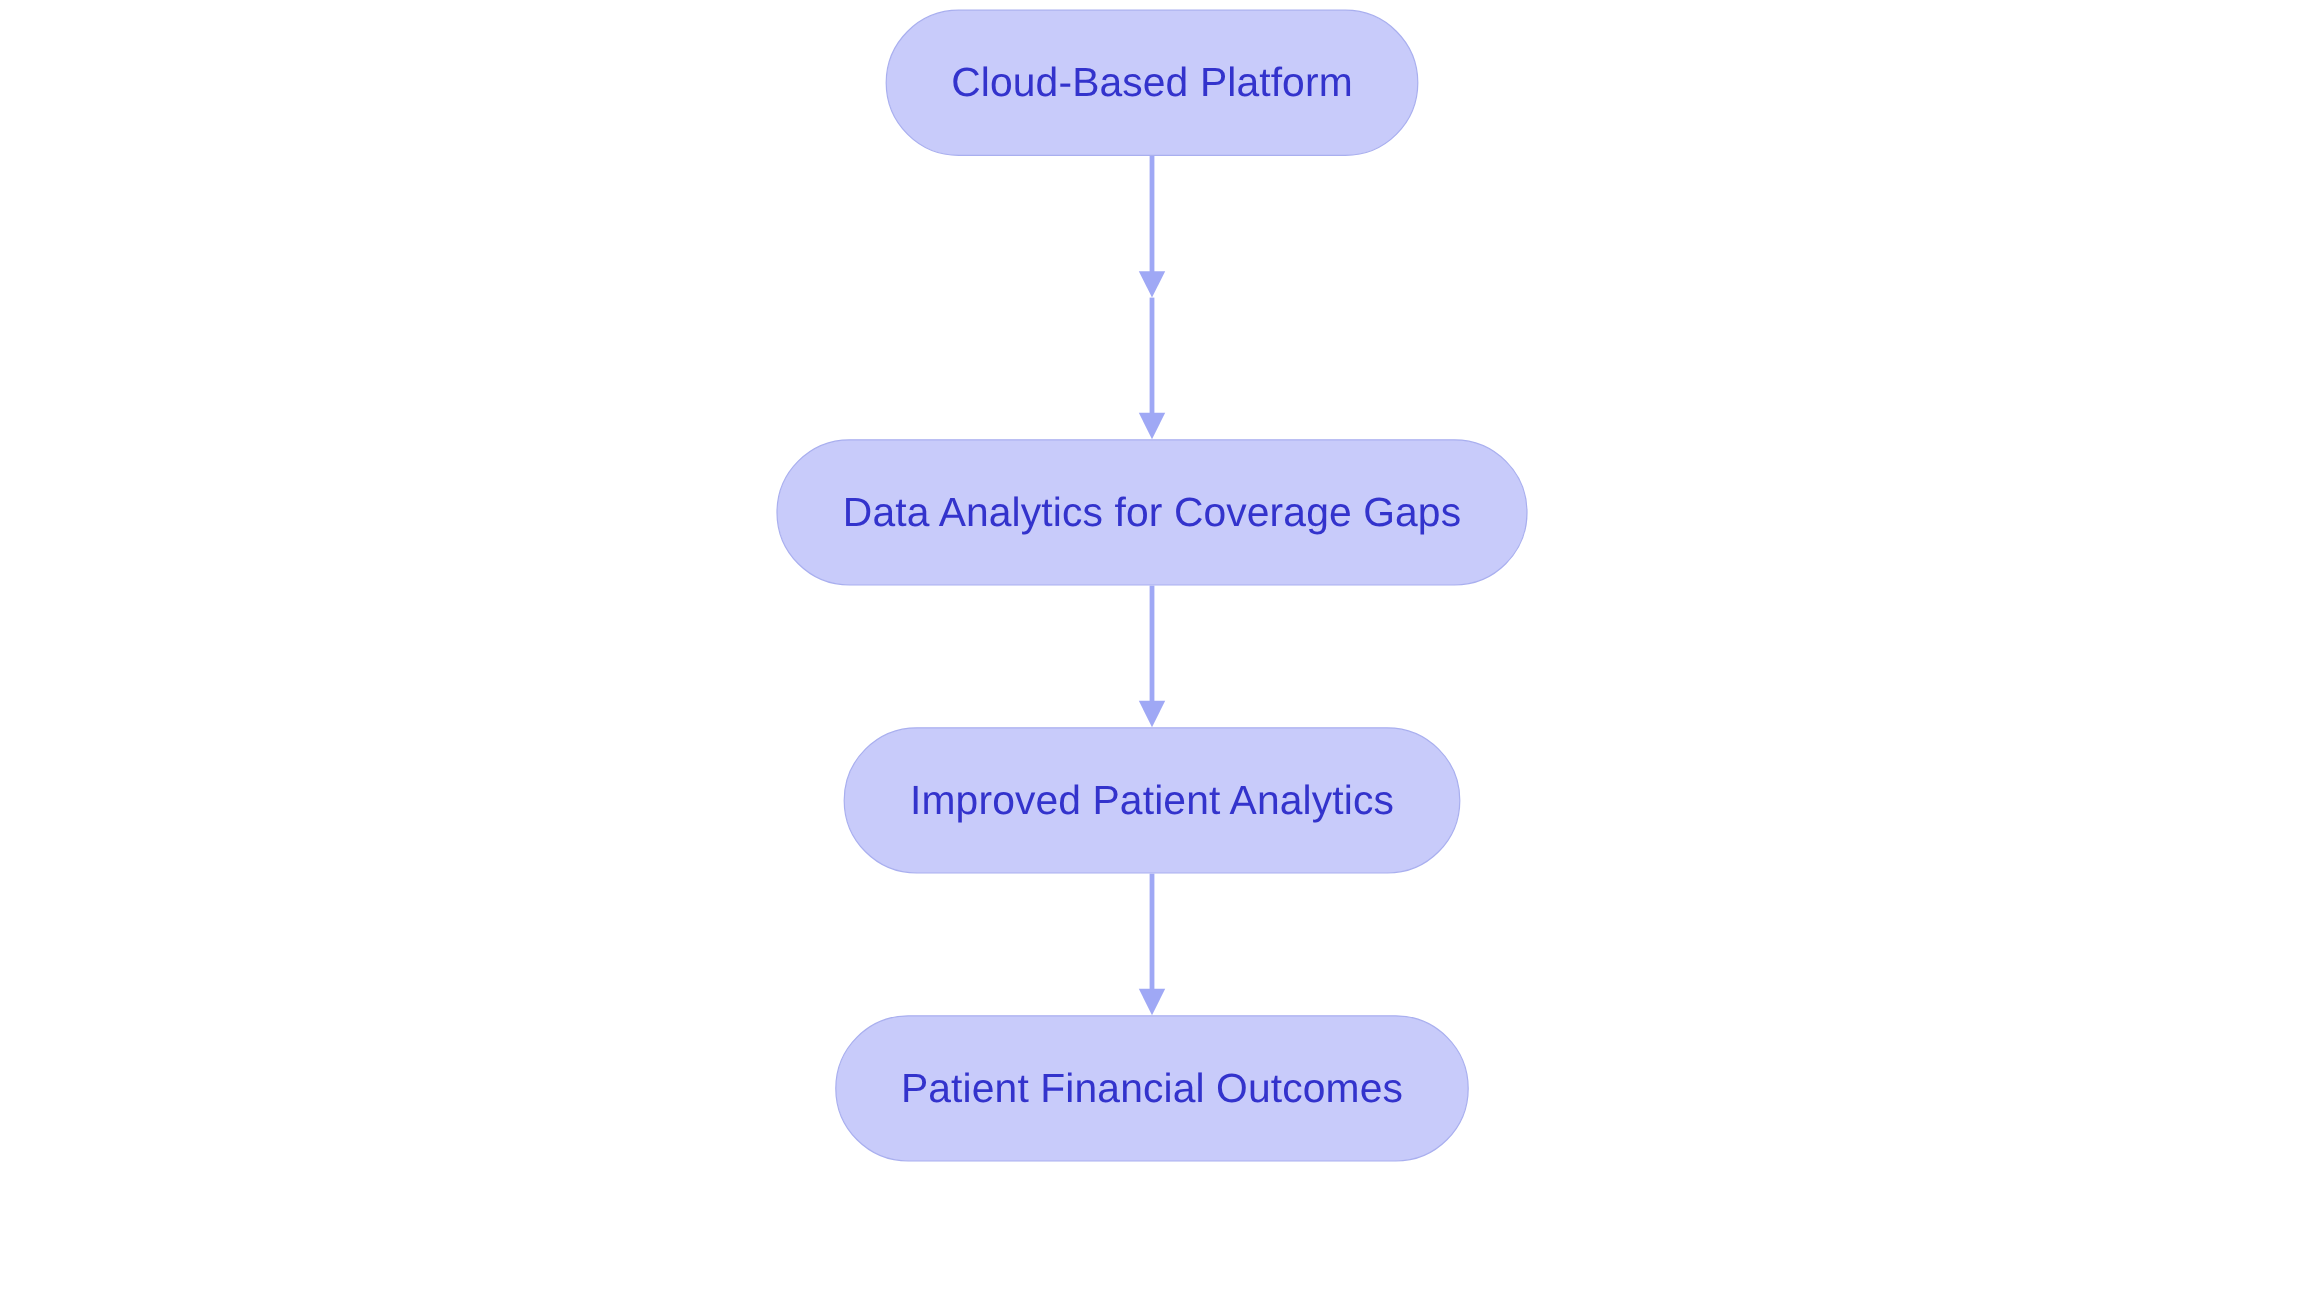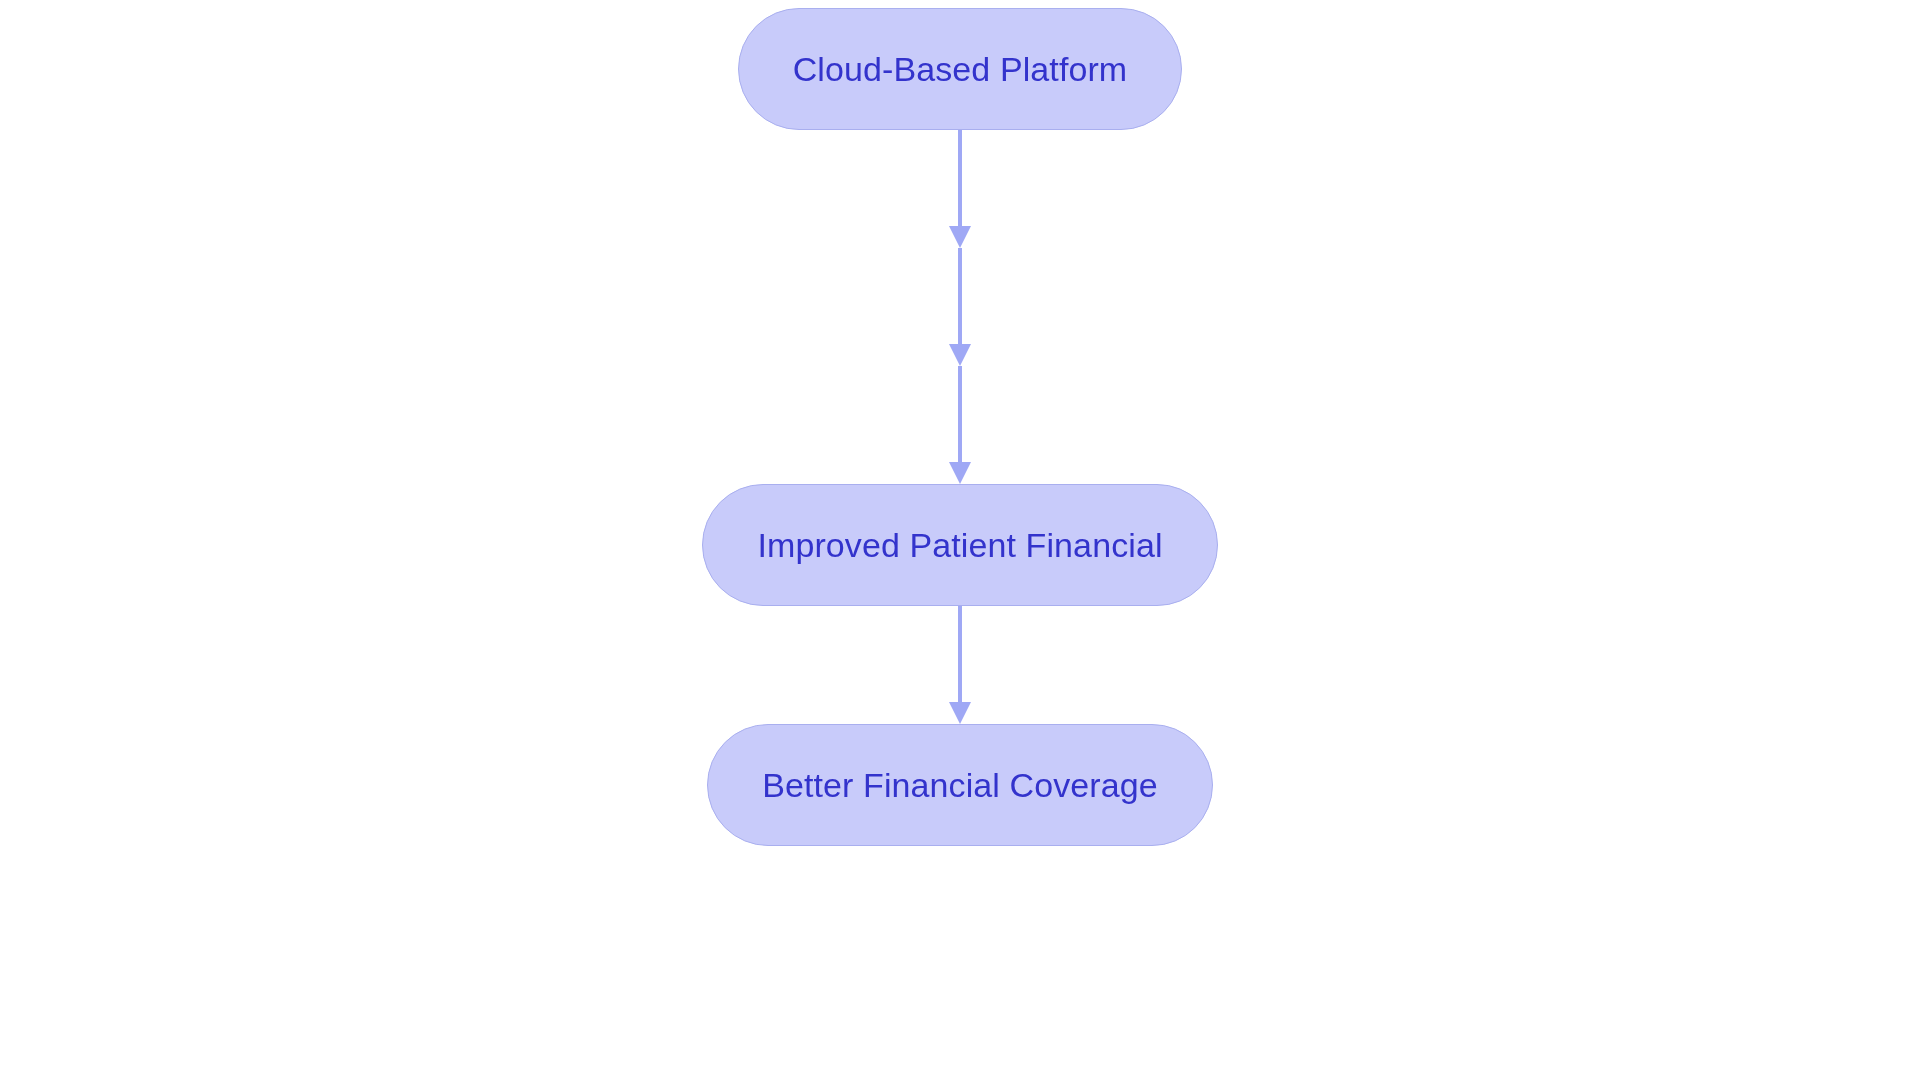--- a/index.html
+++ b/index.html
@@ -97,41 +97,46 @@
     </div>
 
 
     <div class="connector">
       <svg viewBox="0 0 24 118" xmlns="http://www.w3.org/2000/svg" aria-hidden="true">
         <line x1="12" y1="0" x2="12" y2="98" stroke="#9fa8f5" stroke-width="4"></line>
         <polygon points="12,118 1,96 23,96" fill="#9fa8f5"></polygon>
       </svg>
     </div>
 
-
-    <div class="connector">
-      <svg viewBox="0 0 24 118" xmlns="http://www.w3.org/2000/svg" aria-hidden="true">
-        <line x1="12" y1="0" x2="12" y2="98" stroke="#9fa8f5" stroke-width="4"></line>
-        <polygon points="12,118 1,96 23,96" fill="#9fa8f5"></polygon>
-      </svg>
-    </div>
-
     <div class="node-row">
       <div class="node">
-        <span class="node-label">Improved Patient Financial</span>
+        <span class="node-label">Data Analytics for Coverage Gaps</span>
       </div>
     </div>
 
     <div class="connector">
       <svg viewBox="0 0 24 118" xmlns="http://www.w3.org/2000/svg" aria-hidden="true">
         <line x1="12" y1="0" x2="12" y2="98" stroke="#9fa8f5" stroke-width="4"></line>
         <polygon points="12,118 1,96 23,96" fill="#9fa8f5"></polygon>
       </svg>
     </div>
 
     <div class="node-row">
       <div class="node">
-        <span class="node-label">Better Financial Coverage</span>
+        <span class="node-label">Improved Patient Analytics</span>
+      </div>
+    </div>
+
+    <div class="connector">
+      <svg viewBox="0 0 24 118" xmlns="http://www.w3.org/2000/svg" aria-hidden="true">
+        <line x1="12" y1="0" x2="12" y2="98" stroke="#9fa8f5" stroke-width="4"></line>
+        <polygon points="12,118 1,96 23,96" fill="#9fa8f5"></polygon>
+      </svg>
+    </div>
+
+    <div class="node-row">
+      <div class="node">
+        <span class="node-label">Patient Financial Outcomes</span>
       </div>
     </div>
 
   </div>
 </div>
 
 </body></html>

